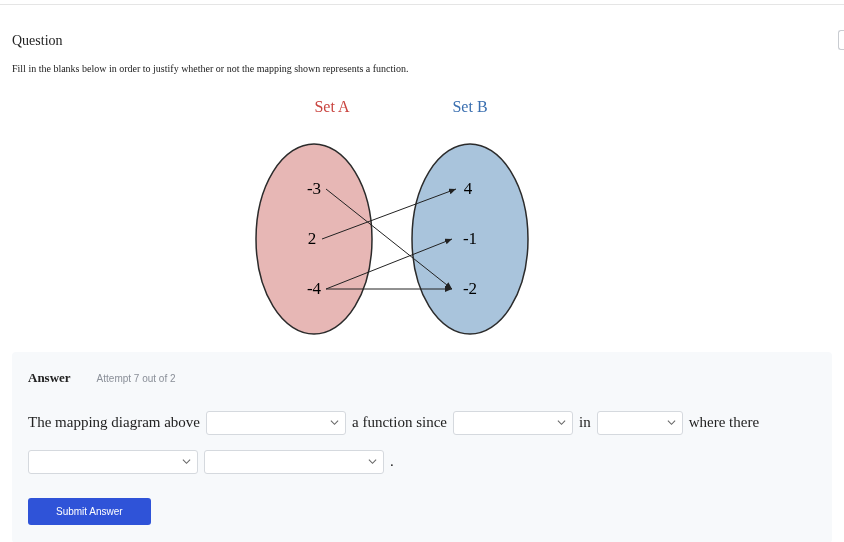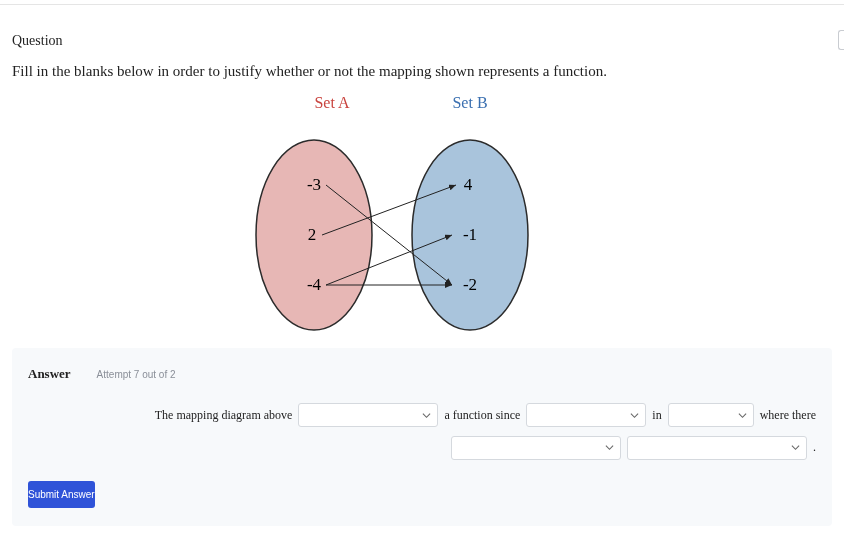--- a/index.html
+++ b/index.html
@@ -18,22 +18,22 @@
   }
   .content {
     padding: 10px 12px 0 12px;
   }
   .q-heading {
     font-weight: normal;
     font-size: 14px;
     margin: 18px 0 14px 0;
   }
   .prompt {
-    font-size: 15px;
-    margin-bottom: 10px;
+    font-size: 10px;
+    margin-bottom: 20px;
   }
   .diagram {
     display: block;
     margin: 0 auto;
   }
   .answer-box {
     background: #f7f9fb;
     border-radius: 4px;
     padding: 18px 16px 18px 16px;
     margin-top: 8px;
@@ -47,27 +47,26 @@
   .answer-label {
     font-weight: bold;
     font-size: 13px;
   }
   .attempt {
     font-size: 10px;
     color: #8a8f98;
     font-family: -apple-system, Arial, sans-serif;
   }
   .sentence {
-    font-size: 12px;
+    font-size: 15px;
     line-height: 2.2;
     display: flex;
     flex-wrap: wrap;
     align-items: center;
     gap: 6px 6px;
-    justify-content: flex-end;
   }
   .blank {
     display: inline-flex;
     align-items: center;
     justify-content: flex-end;
     border: 1px solid #d5d9de;
     background: #fff;
     height: 24px;
     border-radius: 3px;
     padding: 0 6px;
@@ -83,21 +82,21 @@
   .w-sm { width: 86px; }
   .w-xl { width: 170px; }
   .w-xxl { width: 180px; }
   .submit {
     margin-top: 20px;
     background: #2f53d8;
     color: #fff;
     border: none;
     font-size: 10px;
     font-family: -apple-system, Arial, sans-serif;
-    padding: 8px 0;
+    padding: 8px 28px;
     border-radius: 3px;
     cursor: pointer;
   }
   .corner {
     position: absolute;
     top: 30px;
     right: 0;
     width: 6px;
     height: 20px;
     border: 1px solid #c9ccd1;

